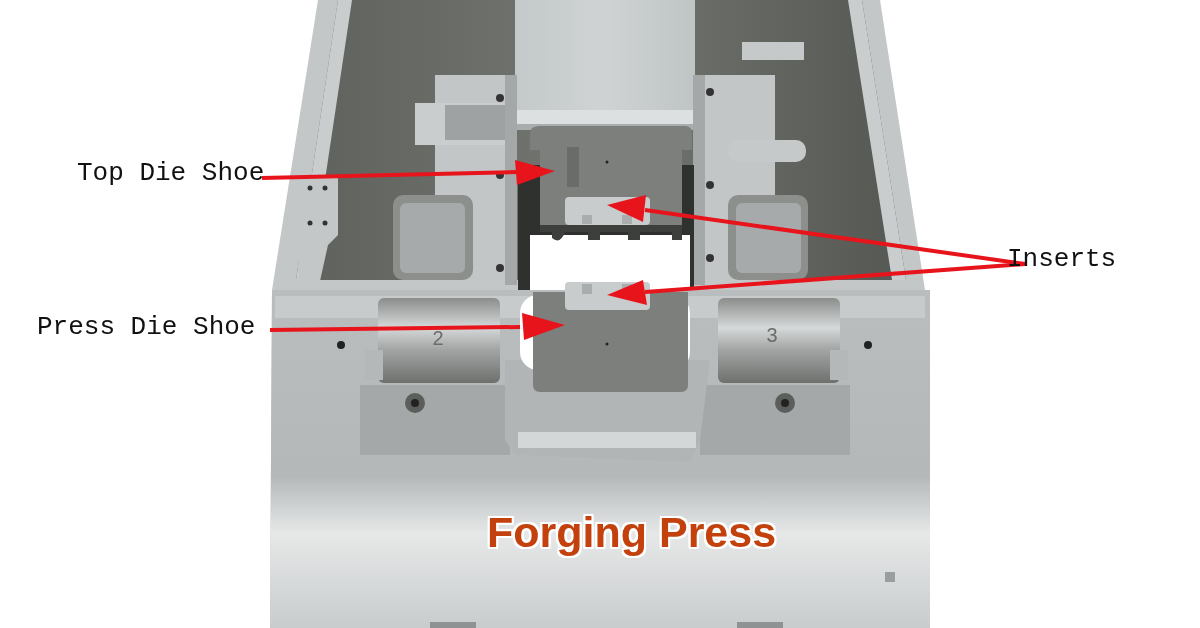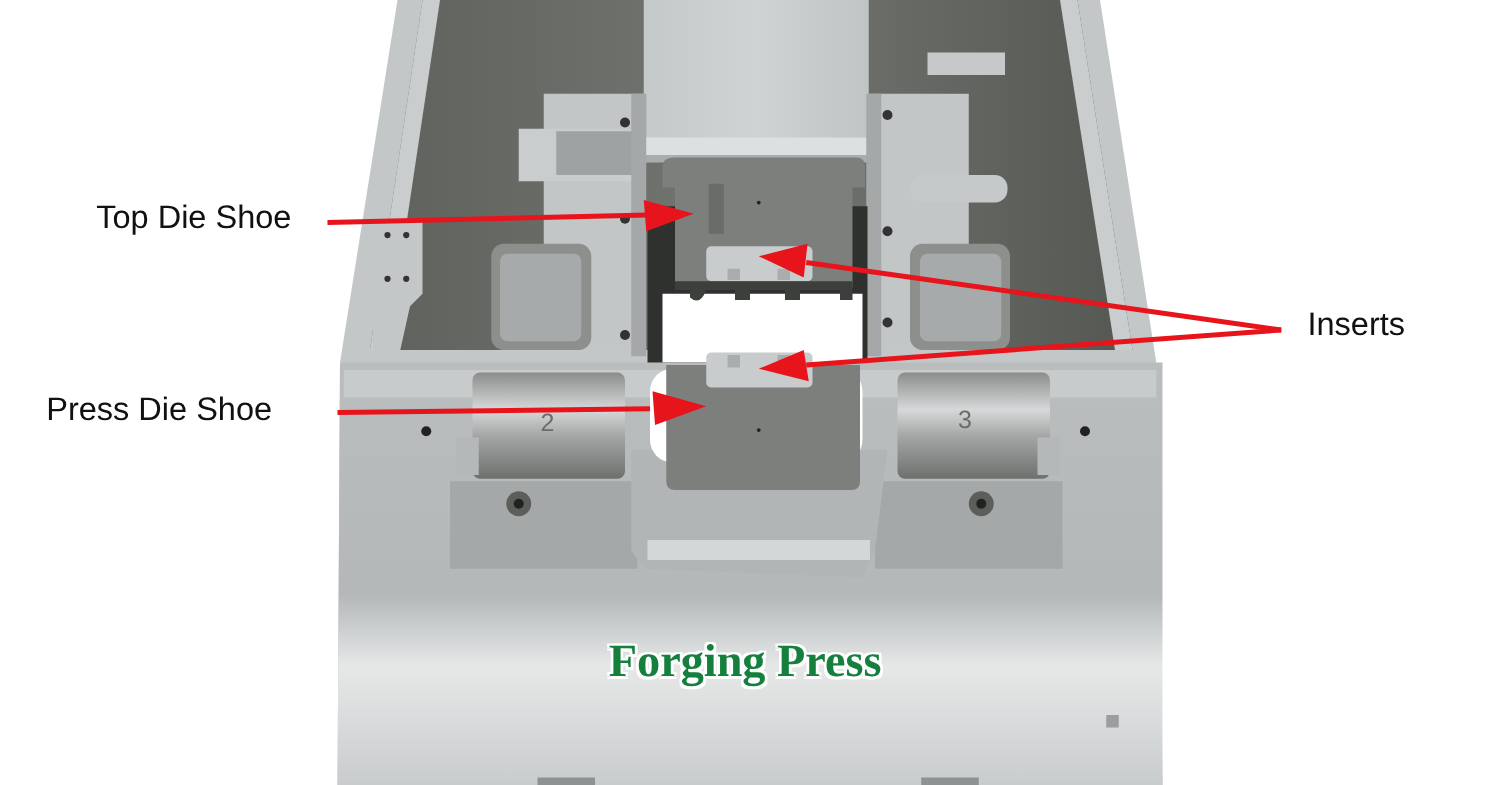--- a/index.html
+++ b/index.html
@@ -1,19 +1,19 @@
 <!DOCTYPE html>
 <html><head>
 <meta charset="utf-8">
 <style>
   html, body { margin:0; padding:0; background:#ffffff; }
   body { width:1200px; height:628px; position:relative; overflow:hidden; font-family:"Liberation Sans", sans-serif; }
   .stage { position:absolute; left:0; top:0; width:1200px; height:628px; }
-  .label { position:absolute; color:#111; font-size:26px; white-space:nowrap; font-family:Liberation Sans, sans-serif; }
-  .title { position:absolute; font-family:Liberation Serif, serif; font-weight:bold; font-size:37px; color:#15803d;
+  .label { position:absolute; color:#111; font-size:26px; white-space:nowrap; font-family:Liberation Mono, monospace; }
+  .title { position:absolute; font-family:Liberation Sans, sans-serif; font-weight:bold; font-size:43px; color:#c2410c;
            text-shadow: 2px 0 0 #fff,-2px 0 0 #fff,0 2px 0 #fff,0 -2px 0 #fff,2px 2px 0 #fff,-2px -2px 0 #fff,2px -2px 0 #fff,-2px 2px 0 #fff; }
 </style>
 </head>
 <body>
 
 <div class="stage">
   <svg width="1200" height="628" viewBox="0 0 1200 628">
     <defs>
       <linearGradient id="baseGrad" x1="0" y1="0" x2="0" y2="1">
         <stop offset="0" stop-color="#b9bdbe"></stop>
@@ -144,15 +144,15 @@
 
       <line x1="1025" y1="264" x2="645" y2="210" stroke-width="4"></line>
       <polygon points="607,205 646,195 643,222" stroke="none"></polygon>
       <line x1="1025" y1="264" x2="645" y2="292" stroke-width="4"></line>
       <polygon points="607,295 643,280 647,305" stroke="none"></polygon>
     </g>
   </svg>
 
   <div class="label" style="left:77px; top:158px;">Top Die Shoe</div>
   <div class="label" style="left:37px; top:312px;">Press Die Shoe</div>
-  <div class="label" style="left:1046px; top:244px;text-align:right;">Inserts</div>
+  <div class="label" style="left:1007px; top:244px;text-align:right;">Inserts</div>
   <div class="title" style="left:487px; top:508px;">Forging Press</div>
 </div>
 
 </body></html>

